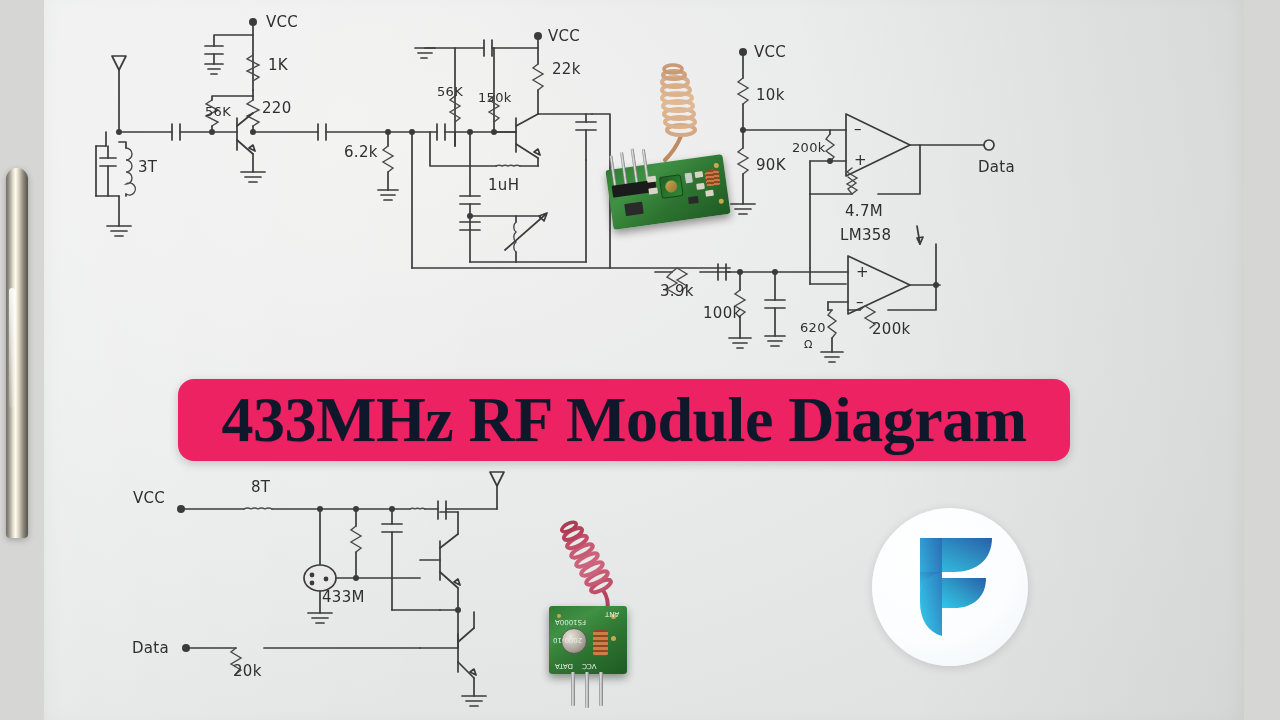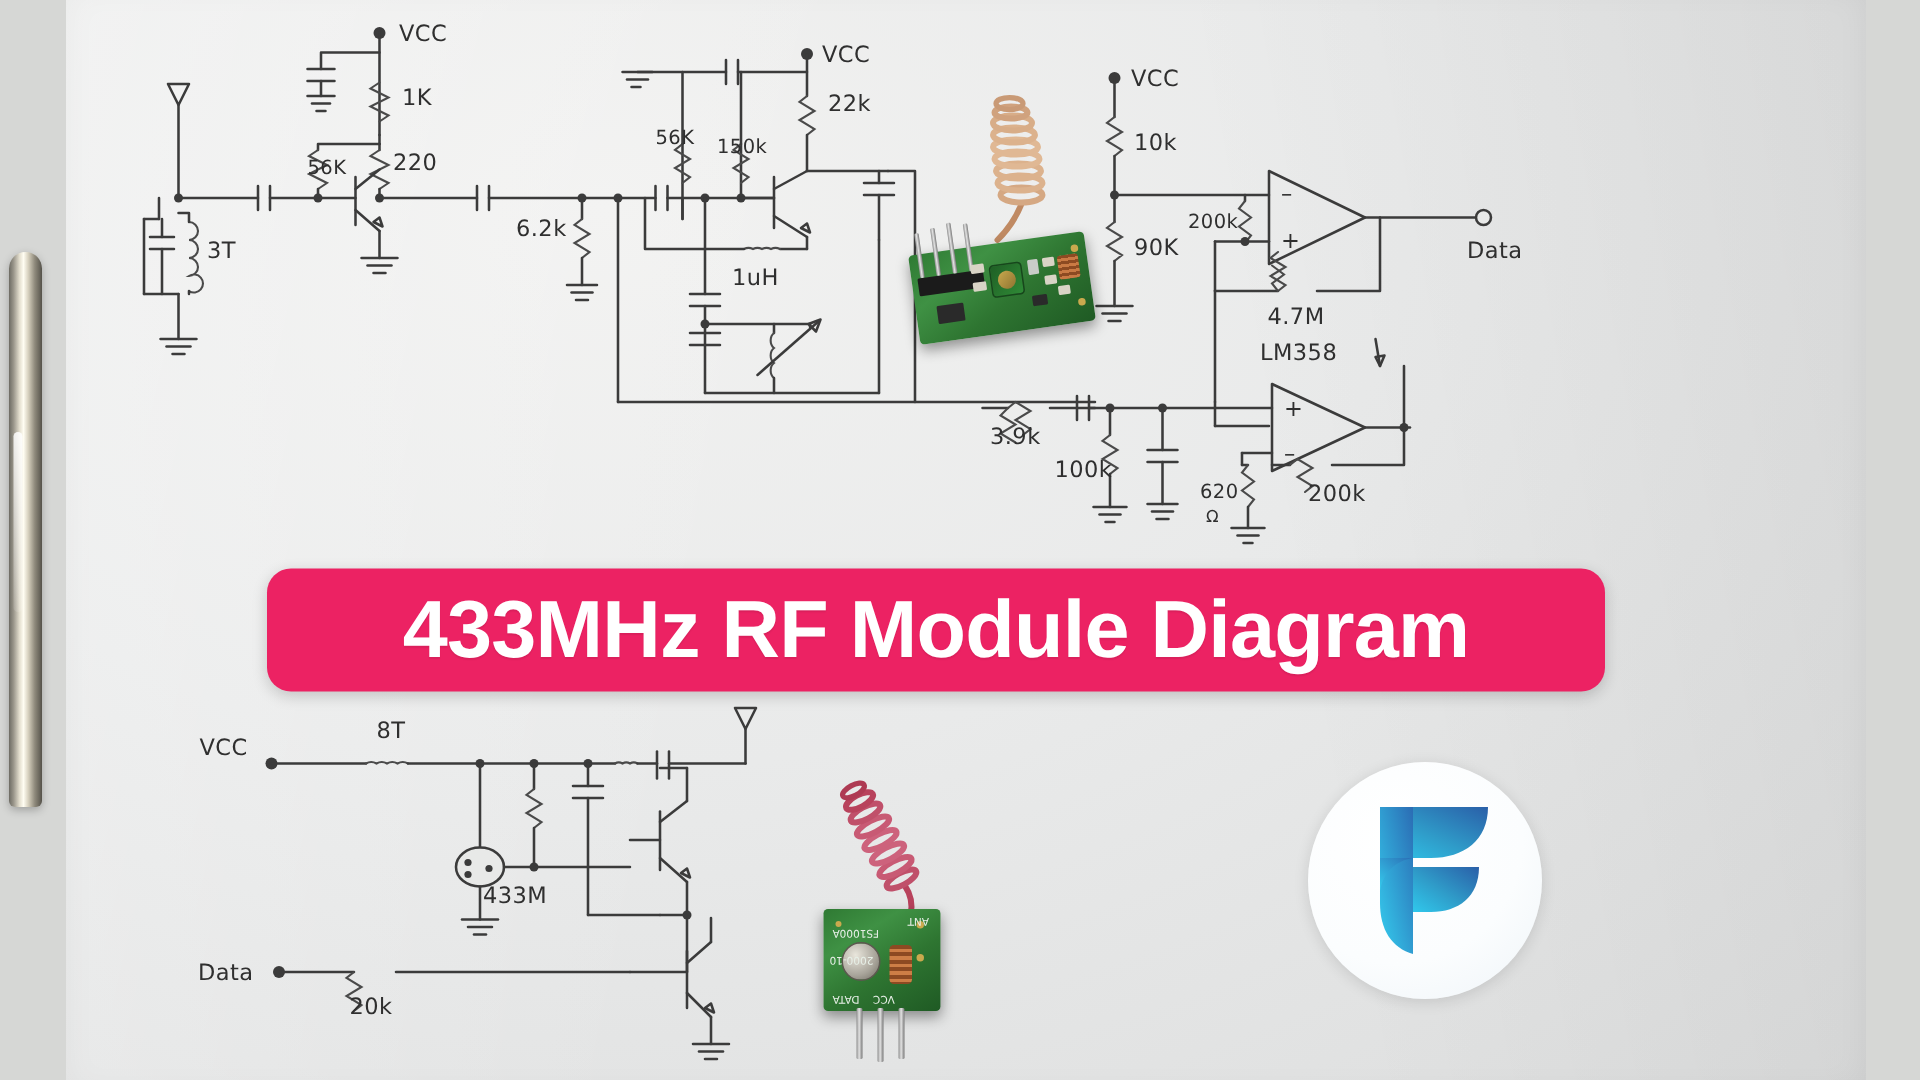--- a/index.html
+++ b/index.html
@@ -69,24 +69,24 @@
   #title-banner{
     position:absolute;
     left:178px; top:379px;
     width:892px; height:82px;
     background:#ec2263;
     border-radius:16px;
     display:flex; align-items:center; justify-content:center;
     box-shadow: 0 3px 10px rgba(0,0,0,0.18);
   }
   #title-text{
-    color:#ffffff;
-    font-family:Liberation Sans, sans-serif;
+    color:#0f172a;
+    font-family:Liberation Serif, serif;
     font-weight:bold;
-    font-size:54px;
+    font-size:64px;
     letter-spacing:-0.5px;
     white-space:nowrap;
     text-shadow: 0 1px 1px rgba(0,0,0,0.08);
   }
   
   #logo-badge{
     position:absolute;
     left:872px; top:508px;
     width:156px; height:158px;
     border-radius:50%;

